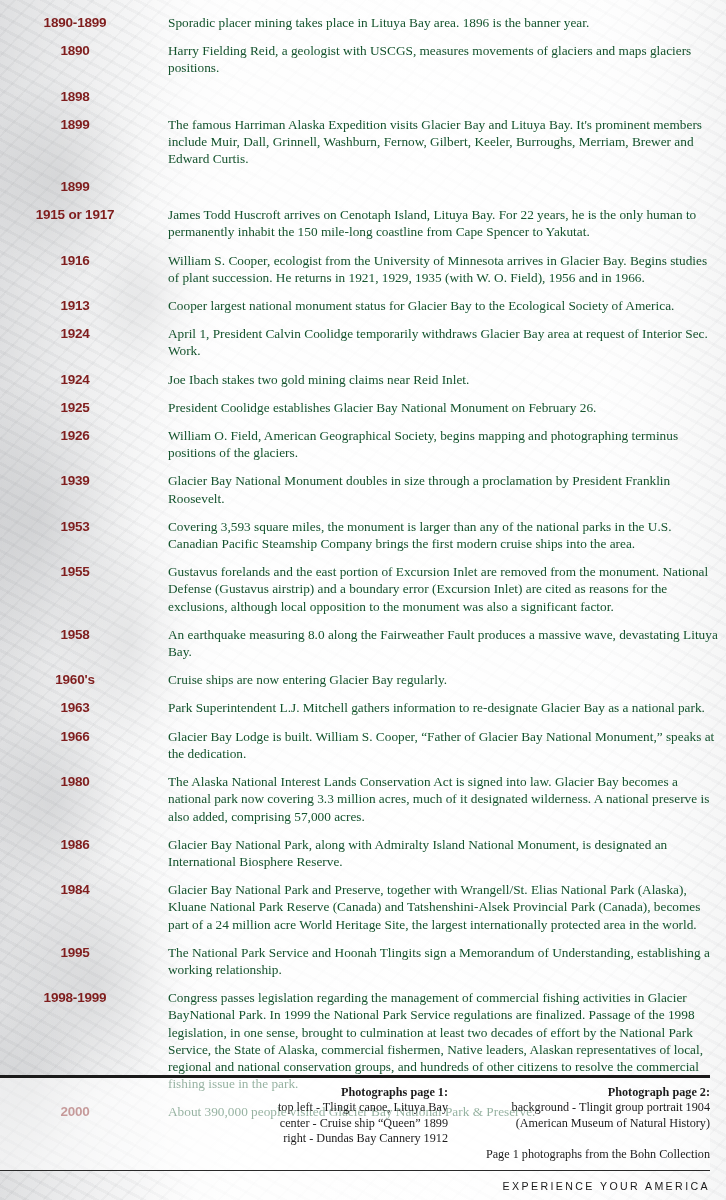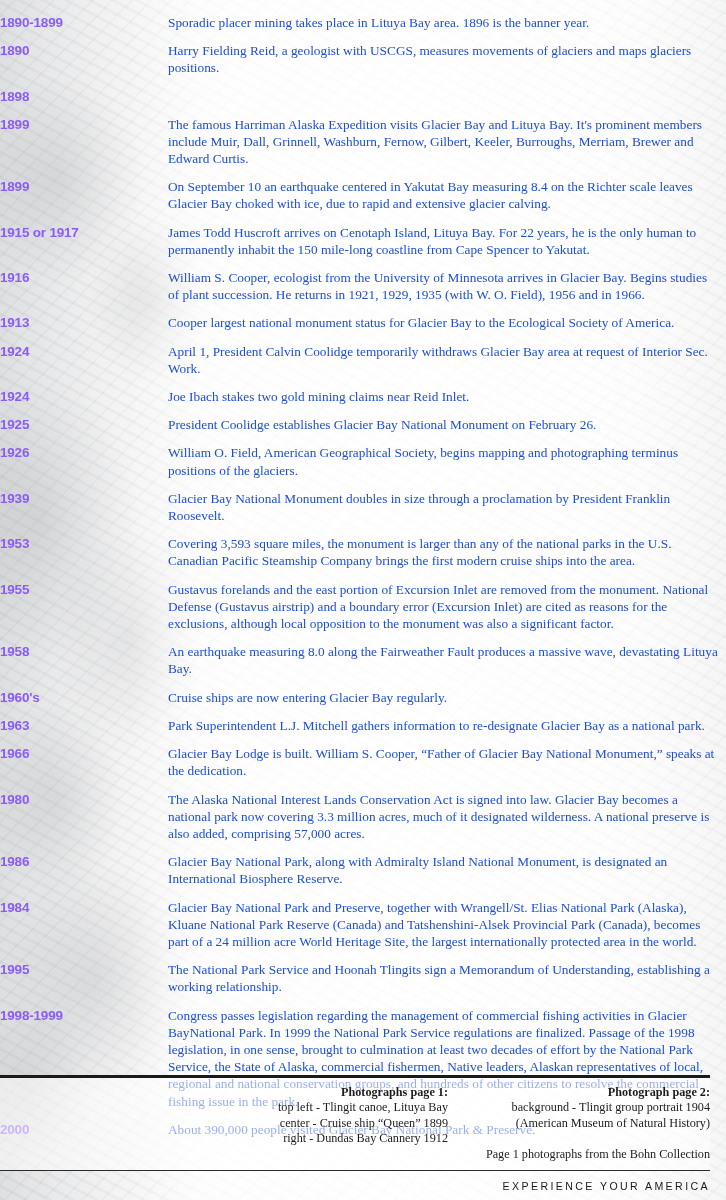--- a/index.html
+++ b/index.html
@@ -67,38 +67,38 @@
     padding-top: 14px;
   }
   .entry {
     display: flex;
     align-items: flex-start;
     margin-bottom: 11px;
   }
   .entry-year {
     width: 168px;
     flex: 0 0 168px;
-    text-align: left;
+    text-align: center;
     padding-right: 18px;
     box-sizing: border-box;
     font-family: "Liberation Sans", sans-serif;
     font-weight: bold;
     font-size: 13.5px;
     line-height: 17px;
-    color: #8b5cf6;
+    color: #7f1d1d;
     letter-spacing: -0.2px;
     white-space: nowrap;
   }
   .entry-text {
     flex: 1 1 auto;
     padding-right: 8px;
     font-family: "Liberation Serif", serif;
     font-size: 13.3px;
     line-height: 17.2px;
-    color: #1d4ed8;
+    color: #14532d;
     text-align: left;
   }
 
   
   .footer {
     position: absolute;
     left: 0;
     right: 16px;
     bottom: 0;
     z-index: 3;
@@ -173,21 +173,20 @@
         </div>
         <div class="entry">
           <div class="entry-year">1898</div>
         </div>
         <div class="entry">
           <div class="entry-year">1899</div>
           <div class="entry-text">The famous Harriman Alaska Expedition visits Glacier Bay and Lituya Bay.  It's prominent members include Muir, Dall, Grinnell, Washburn, Fernow, Gilbert, Keeler, Burroughs, Merriam, Brewer and Edward Curtis.</div>
         </div>
         <div class="entry">
           <div class="entry-year">1899</div>
-          <div class="entry-text">On September 10 an earthquake centered in Yakutat Bay measuring 8.4 on the Richter scale leaves Glacier Bay choked with ice, due to rapid and extensive glacier calving.</div>
         </div>
         <div class="entry">
           <div class="entry-year">1915 or 1917</div>
           <div class="entry-text">James Todd Huscroft arrives on Cenotaph Island, Lituya Bay.  For 22 years, he is the only human to permanently inhabit the 150 mile-long coastline from Cape Spencer to Yakutat.</div>
         </div>
         <div class="entry">
           <div class="entry-year">1916</div>
           <div class="entry-text">William S. Cooper, ecologist from the University of Minnesota arrives in Glacier Bay.  Begins studies of plant succession.  He returns in 1921, 1929, 1935 (with W. O. Field), 1956 and in 1966.</div>
         </div>
         <div class="entry">

